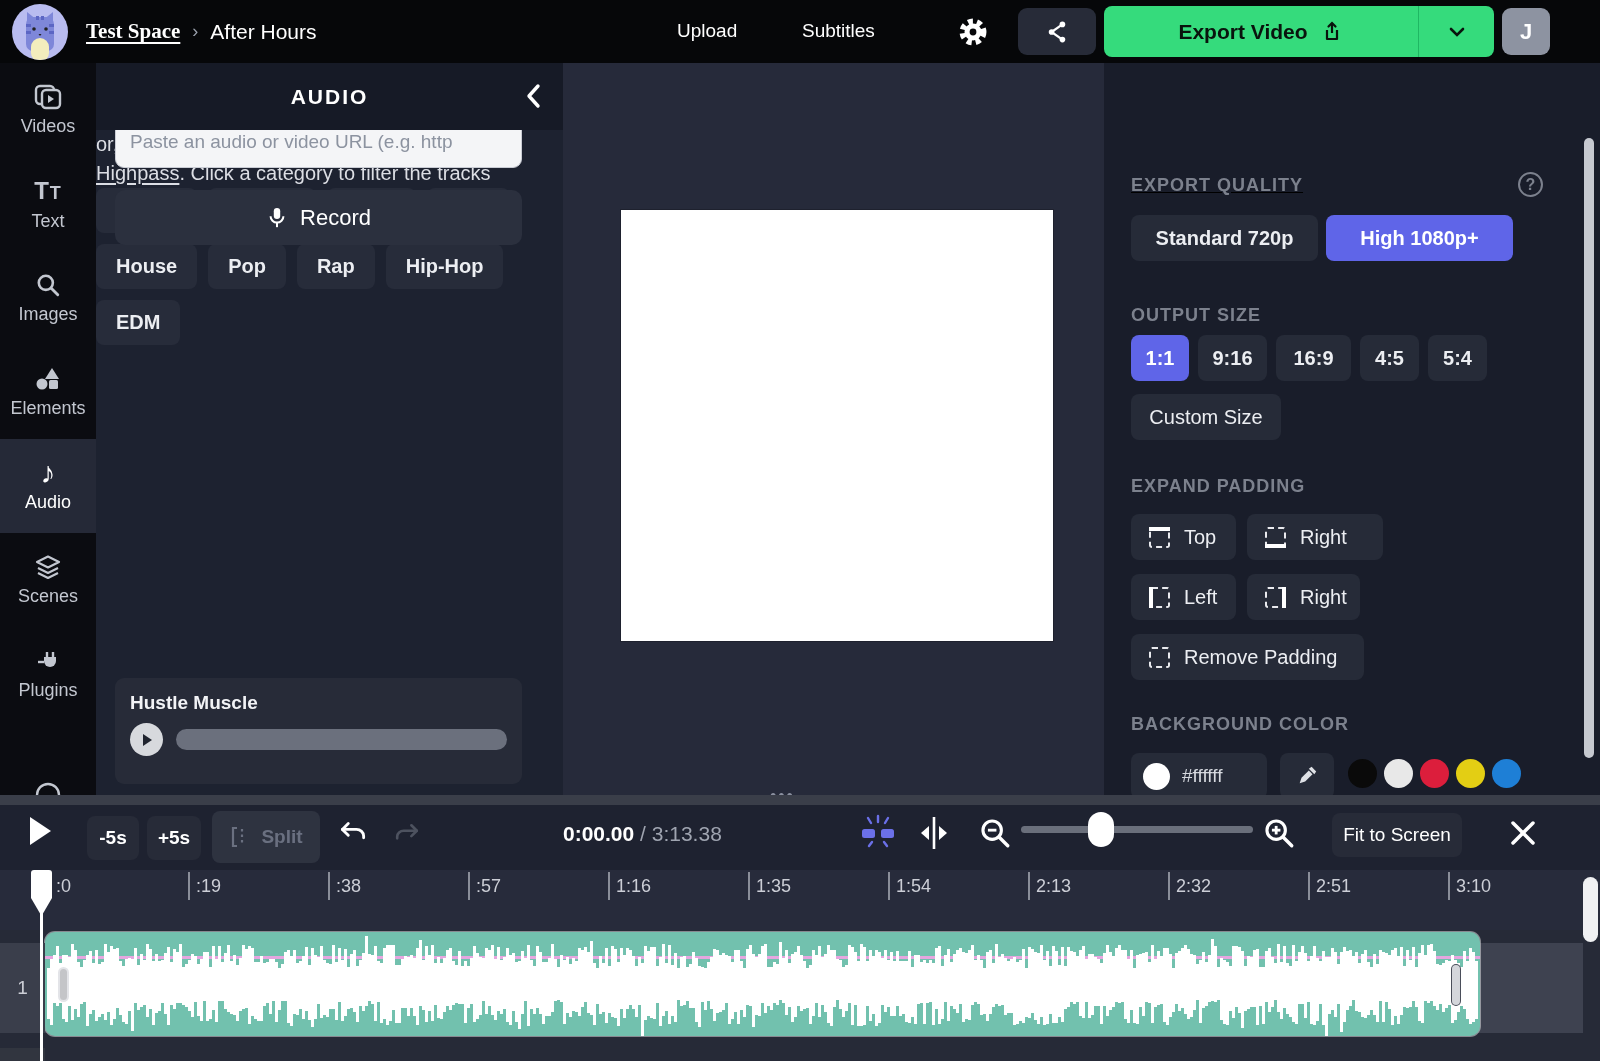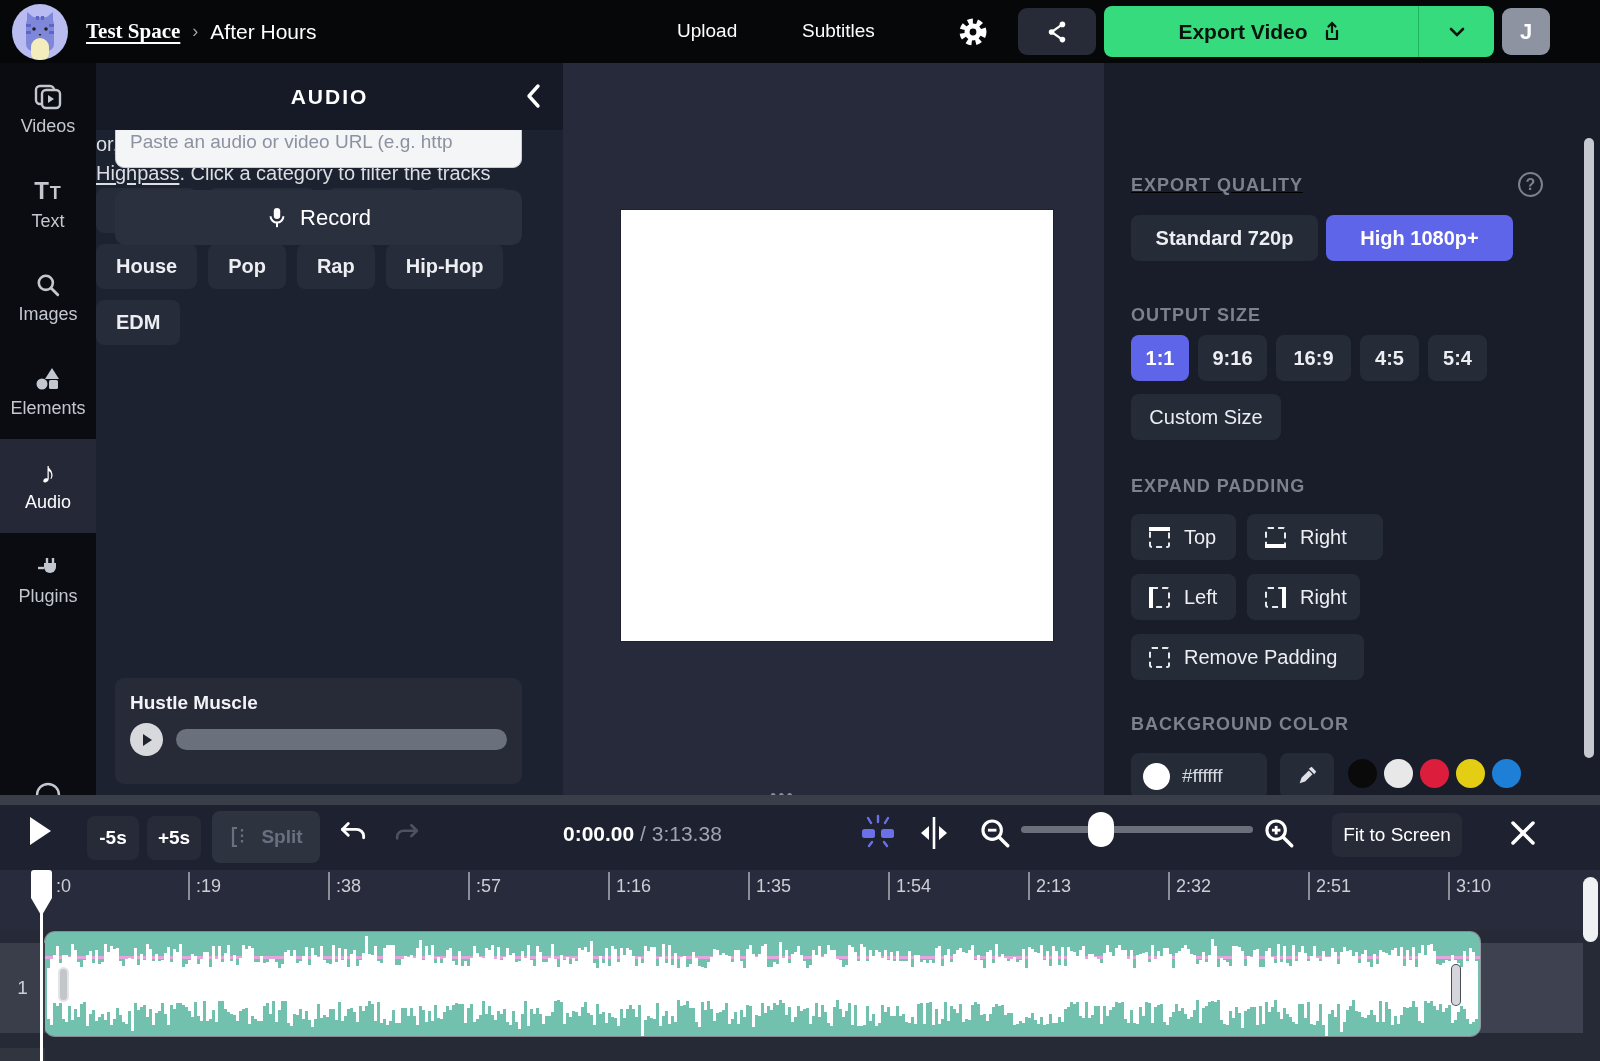--- a/index.html
+++ b/index.html
@@ -200,20 +200,28 @@
       <svg width="28" height="26" viewBox="0 0 28 26">
         <polygon points="18,2 25,13 11,13" fill="#c3c7d0"></polygon>
         <circle cx="8" cy="18" r="5.5" fill="#c3c7d0"></circle>
         <rect x="15" y="14" width="9" height="9" rx="1.5" fill="#c3c7d0"></rect>
       </svg>
       <span class="lbl">Elements</span>
     </div>
     <div class="side-item active">
       <span class="note">♪</span>
       <span class="lbl">Audio</span>
+    </div>
+    <div class="side-item">
+      <svg width="28" height="26" viewBox="0 0 28 26">
+        <path d="M3 8 L14 2.5 L25 8 L14 13.5 Z" fill="none" stroke="#c3c7d0" stroke-width="2.2" stroke-linejoin="round"></path>
+        <path d="M4 14 L14 19 L24 14" fill="none" stroke="#c3c7d0" stroke-width="2.2" stroke-linejoin="round"></path>
+        <path d="M4 19 L14 24 L24 19" fill="none" stroke="#c3c7d0" stroke-width="2.2" stroke-linejoin="round"></path>
+      </svg>
+      <span class="lbl">Scenes</span>
     </div>
     <div class="side-item">
       <svg width="28" height="26" viewBox="0 0 28 26">
         <path d="M10 9 h12 v4 a6 6 0 0 1 -6 6 a6 6 0 0 1 -6 -6 z" fill="#c3c7d0"></path>
         <line x1="13" y1="4" x2="13" y2="9" stroke="#c3c7d0" stroke-width="2.4"></line>
         <line x1="19" y1="4" x2="19" y2="9" stroke="#c3c7d0" stroke-width="2.4"></line>
         <line x1="10" y1="14" x2="4" y2="14" stroke="#c3c7d0" stroke-width="2.4"></line>
       </svg>
       <span class="lbl">Plugins</span>
     </div>

